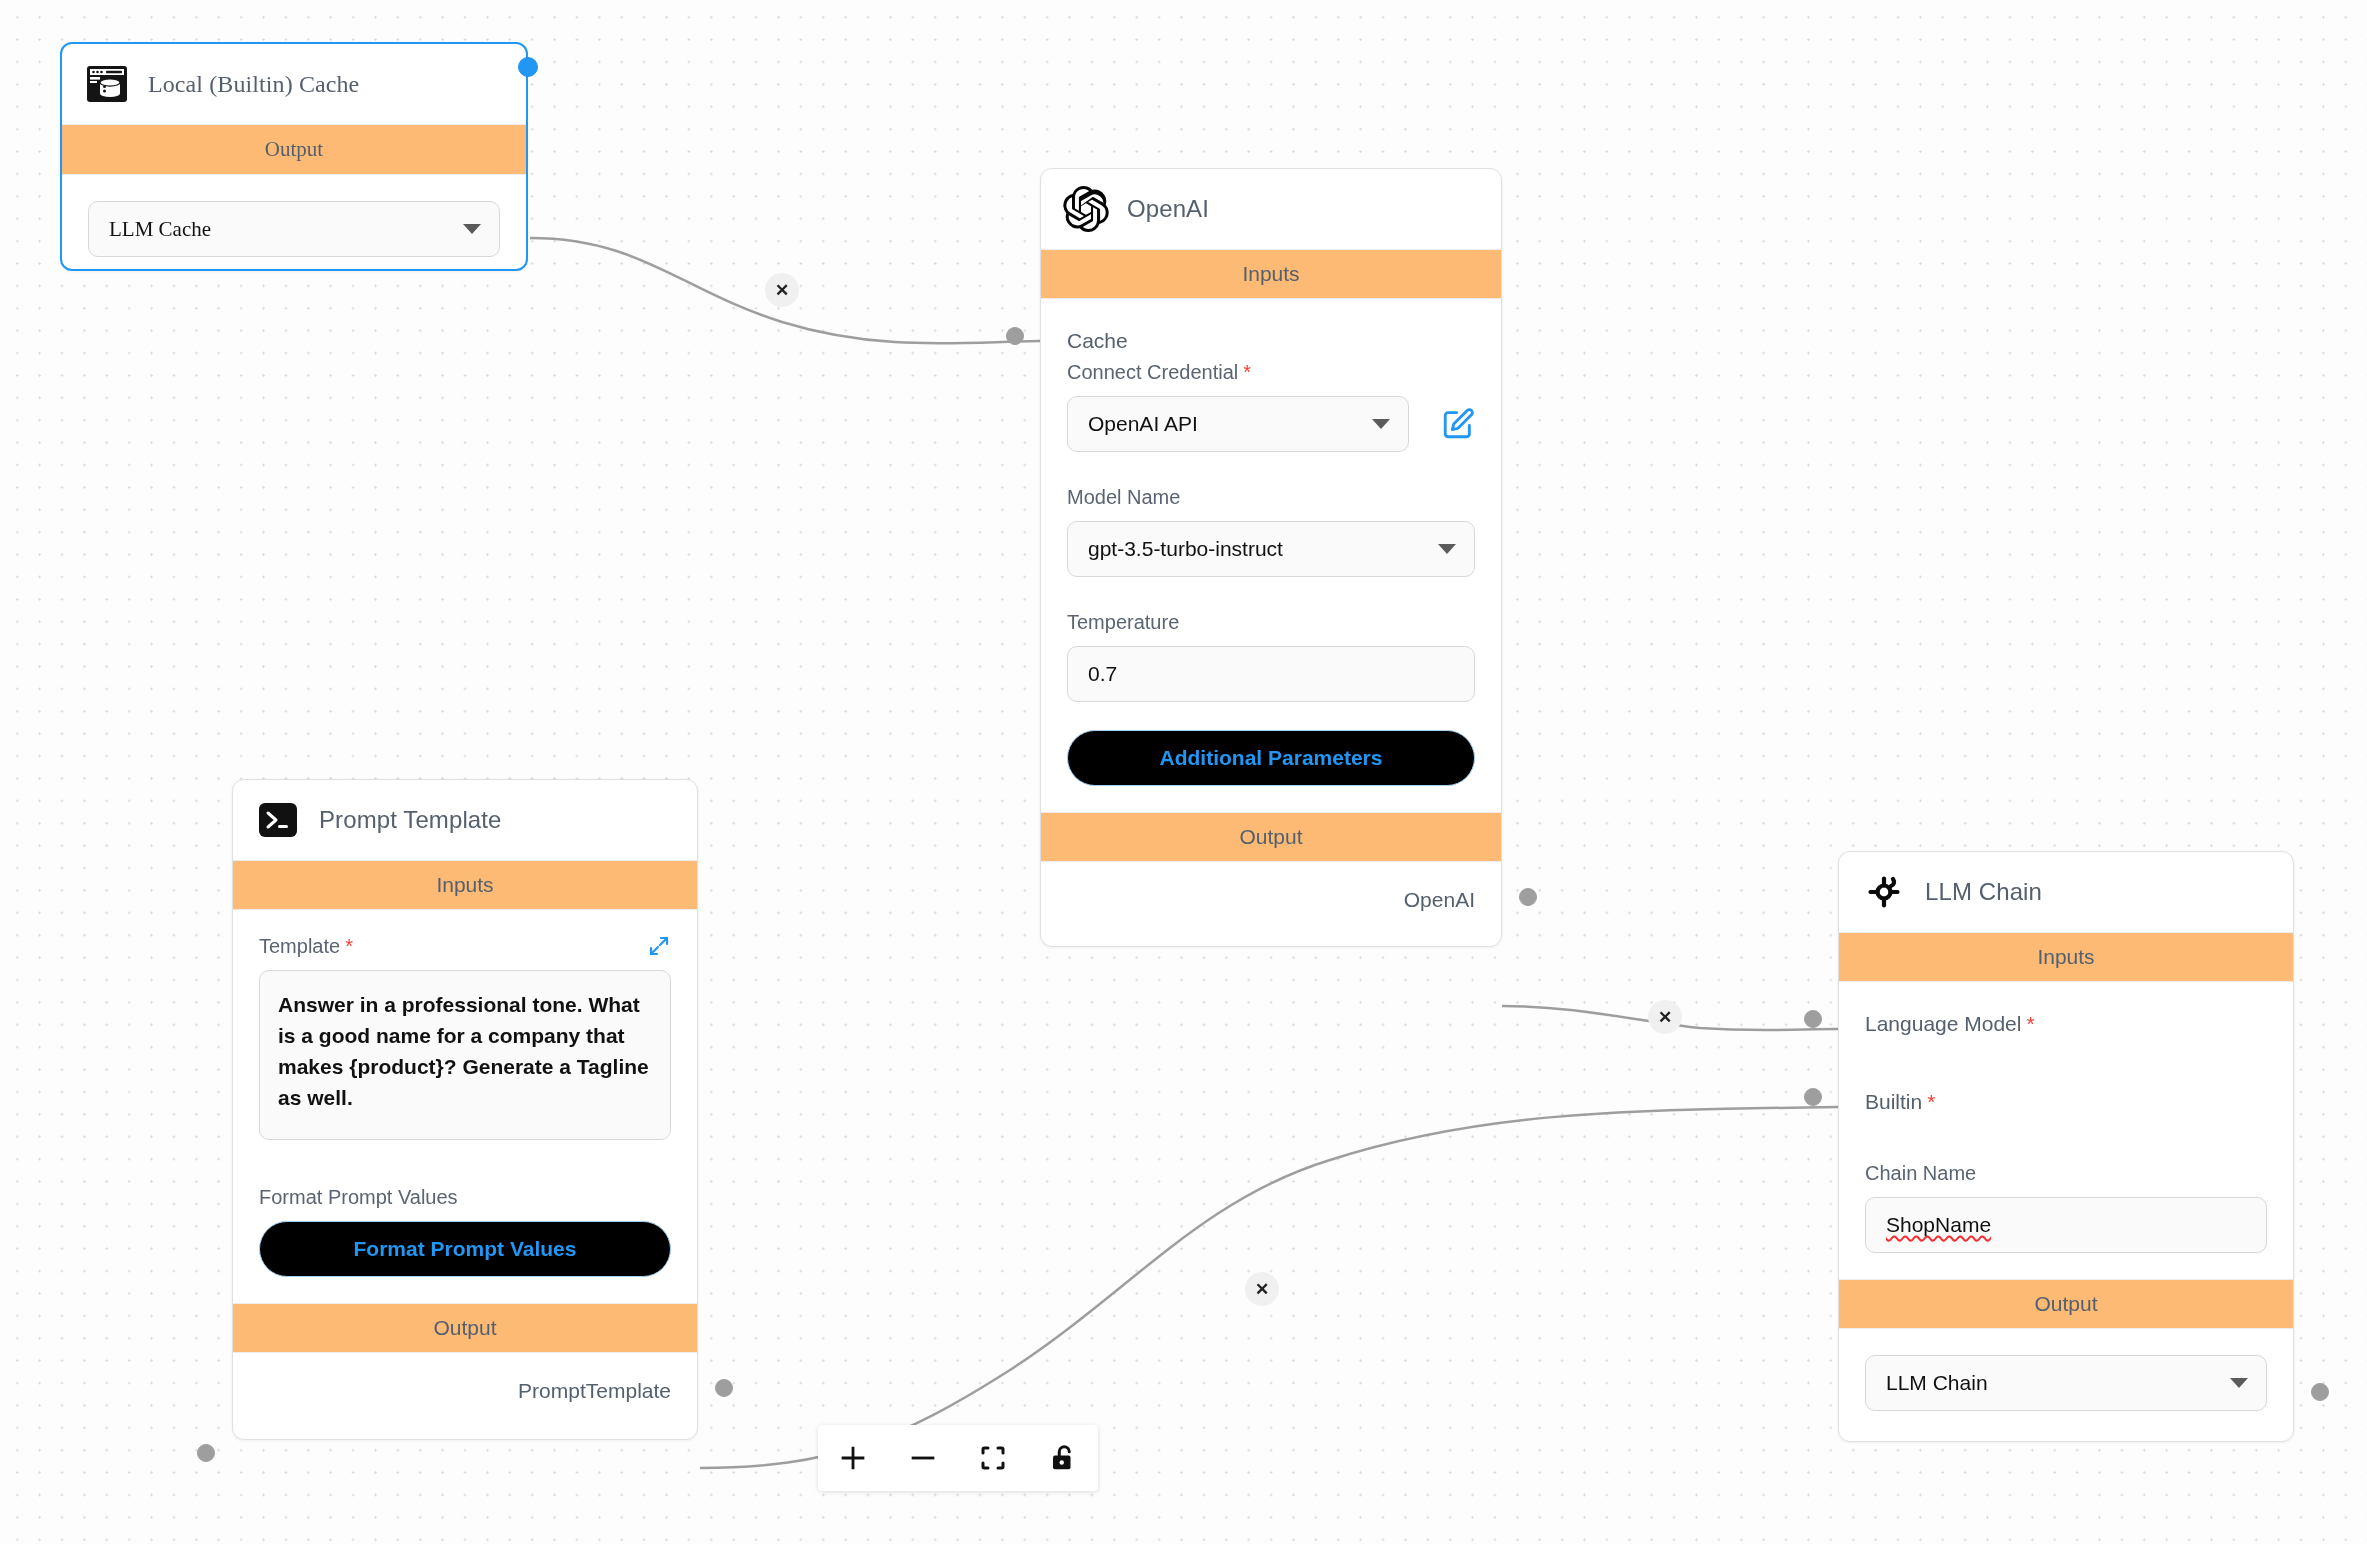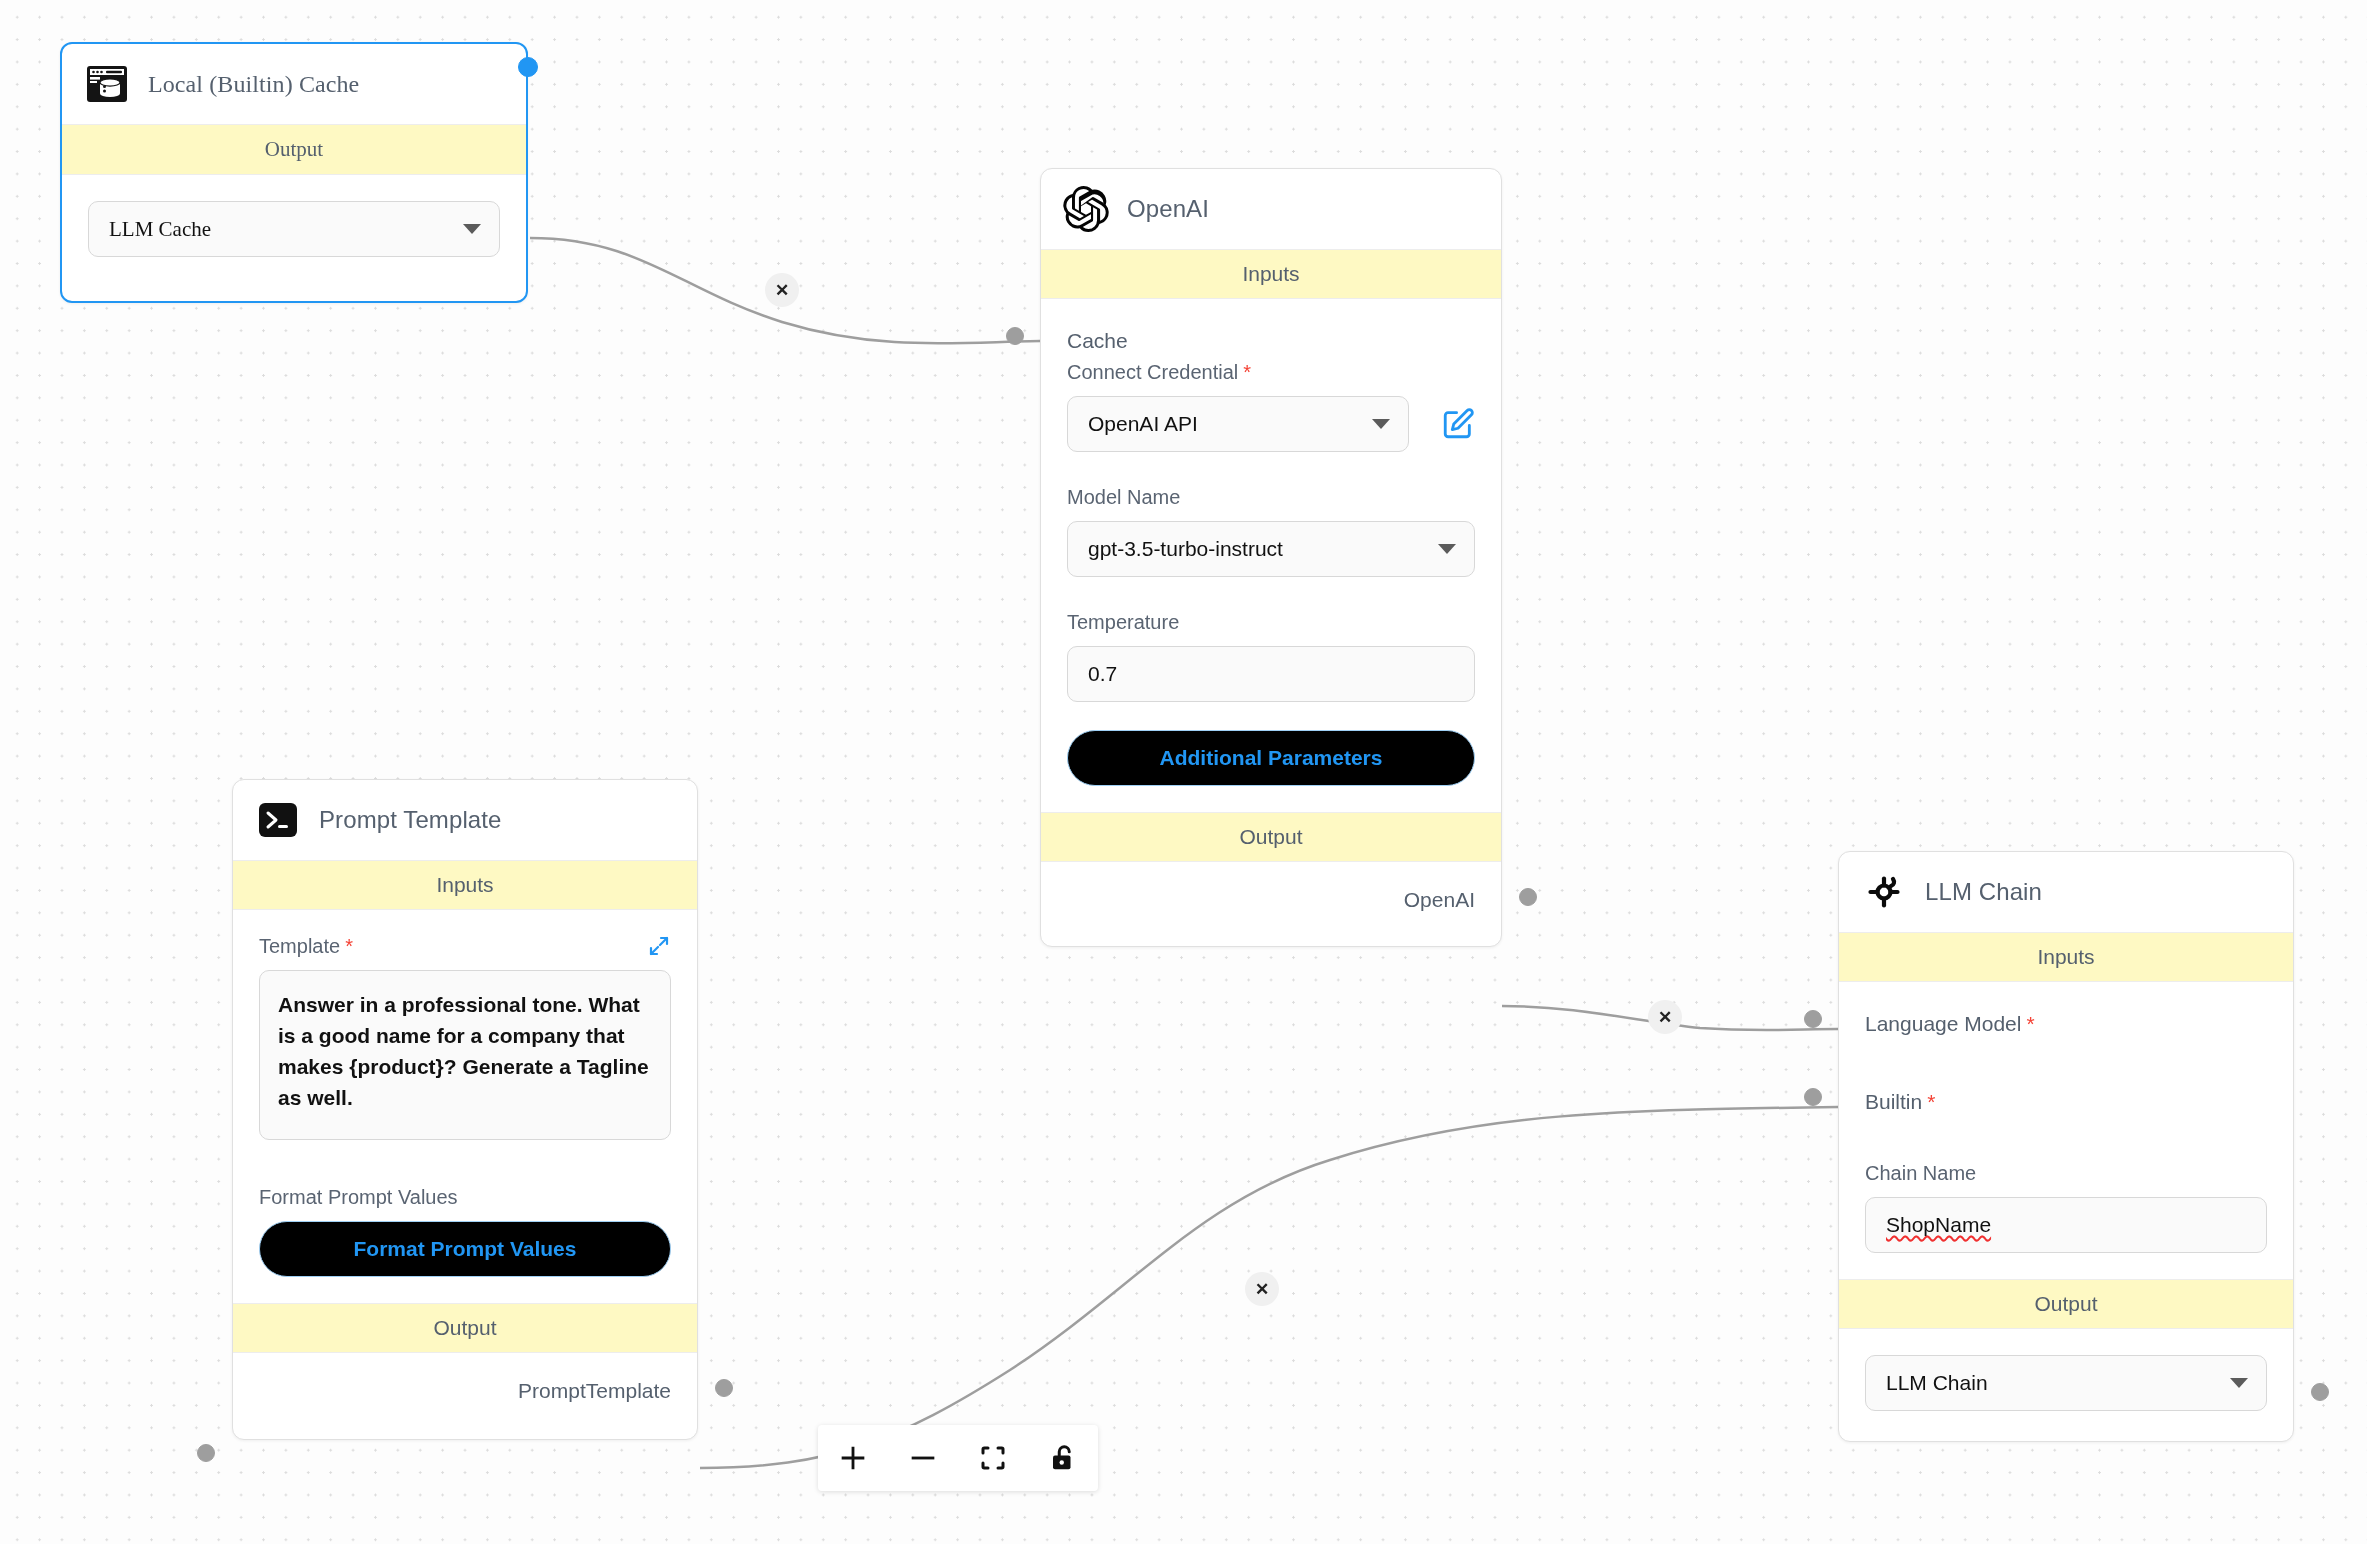--- a/index.html
+++ b/index.html
@@ -43,21 +43,21 @@
     flex: 0 0 46px;
     display: flex; align-items: center; justify-content: center;
   }
   .node-title {
     font-size: 24px;
     color: #55606e;
     letter-spacing: .1px;
   }
 
   .section-bar {
-    background: #fef9c3;
+    background: #fdba74;
     border-top: 1px solid #ededed;
     border-bottom: 1px solid #ededed;
     text-align: center;
     font-size: 21px;
     color: #55606e;
     padding: 12px 0;
   }
 
   .body { padding: 18px 26px 26px 26px; position: relative; }
 
@@ -196,21 +196,21 @@
         <rect x="16" y="21.5" width="20" height="11" fill="#ffffff"></rect>
         <ellipse cx="26" cy="32.5" rx="10" ry="3.6" fill="#ffffff"></ellipse>
         <ellipse cx="26" cy="21.5" rx="10" ry="3.6" fill="none" stroke="#141414" stroke-width="1.2"></ellipse>
         <circle cx="20.5" cy="25.5" r="1.5" fill="#141414"></circle>
         <circle cx="20.5" cy="30" r="1.5" fill="#141414"></circle>
       </svg>
     </span>
     <span class="node-title">Local (Builtin) Cache</span>
   </div>
   <div class="section-bar">Output</div>
-  <div class="body" style="padding-top:26px; padding-bottom:44px;text-align:center;">
+  <div class="body" style="padding-top:26px; padding-bottom:12px;text-align:center;">
     <div class="input-box">
       <span>LLM Cache</span>
       <span class="caret"></span>
     </div>
     <span class="handle blue right" style="top:-118px; right:-12px;"></span>
   </div>
 </div>
 
 <div class="node" style="left:1040px; top:168px; width:462px;">
   <div class="node-header">

